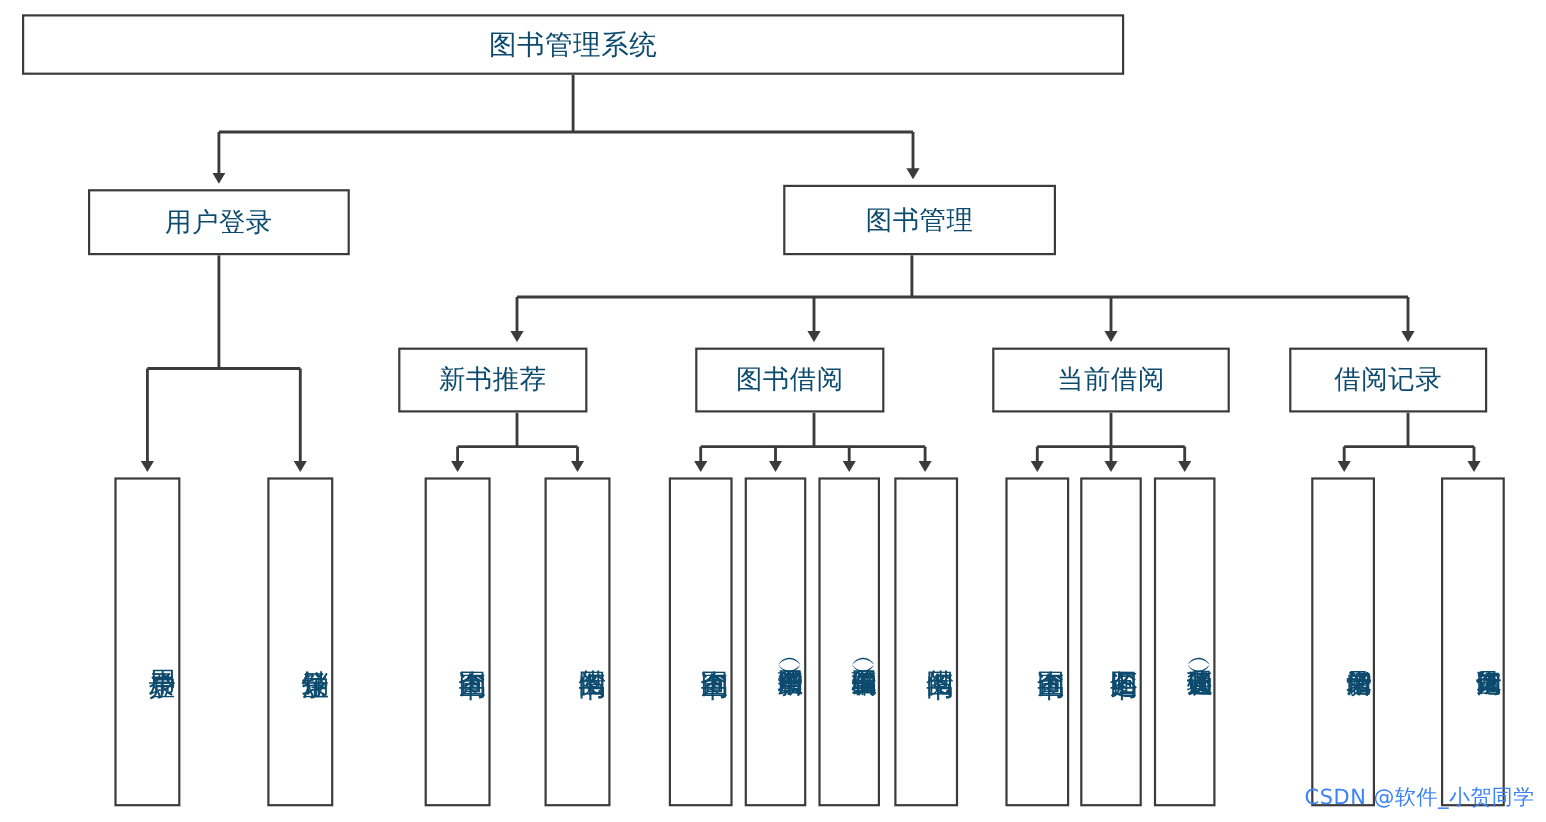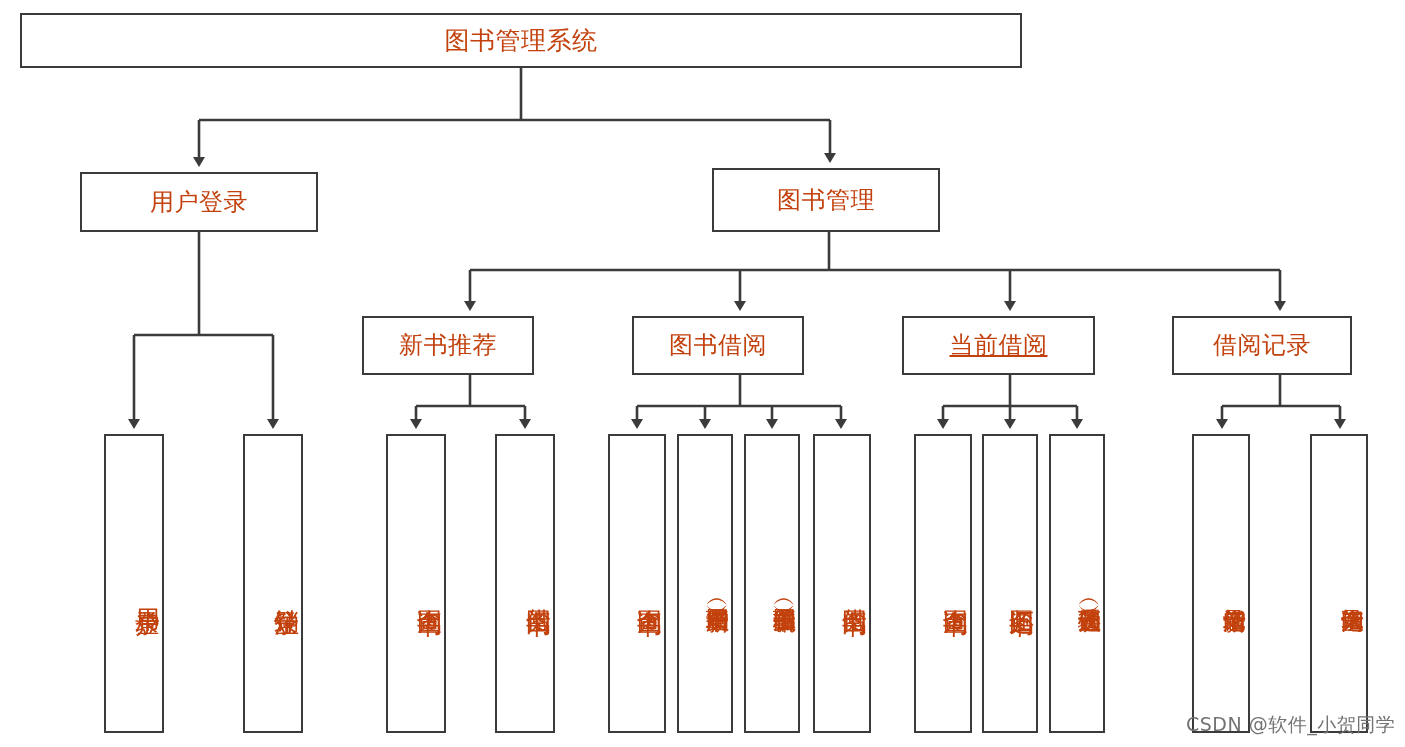--- a/index.html
+++ b/index.html
@@ -27,21 +27,21 @@
   }
   .node {
     position: absolute;
     box-sizing: border-box;
     border: 2.5px solid #3b3b3b;
     background: #ffffff;
     display: flex;
     align-items: center;
     justify-content: center;
     text-align: center;
-    color: #c2410c;
+    color: #0c4a6e;
   }
   .node.horiz {
     font-size: 24px;
     letter-spacing: 0.5px;
     line-height: 1.1;
   }
   .node.root {
     font-size: 25px;
   }
   .node.vert {
@@ -61,21 +61,21 @@
   }
   .node.vert.tight .vlabel {
     font-size: 23px;
     letter-spacing: 0px;
   }
   .watermark {
     position: absolute;
     left: 1186px;
     top: 712px;
     font-size: 19px;
-    color: #737373;
+    color: #3b82f6;
     white-space: nowrap;
     letter-spacing: 0.5px;
   }
 </style>
 </head>
 <body>
 
 <div id="canvas">
 
   <svg id="edges" viewBox="0 0 1405 747" xmlns="http://www.w3.org/2000/svg">
@@ -128,31 +128,31 @@
     </g>
   </svg>
 
   <div class="node horiz root" style="left:20px; top:13px; width:1002px; height:55px;">
     <span>图书管理系统</span>
   </div>
 
   <div class="node horiz" style="left:80px; top:172px; width:238px; height:60px;">
     <span>用户登录</span>
   </div>
-  <div class="node horiz" style="left:712px; top:168px; width:228px; height:64px;">
+  <div class="node horiz" style="left:712px; top:168px; width:248px; height:64px;">
     <span>图书管理</span>
   </div>
 
   <div class="node horiz" style="left:362px; top:316px; width:172px; height:59px;">
     <span>新书推荐</span>
   </div>
   <div class="node horiz" style="left:632px; top:316px; width:172px; height:59px;">
     <span>图书借阅</span>
   </div>
-  <div class="node horiz" style="left:902px; top:316px; width:193px; height:59px;text-decoration:underline;">
+  <div class="node horiz" style="left:902px; top:316px; width:216px; height:59px;">
     <span>当前借阅</span>
   </div>
   <div class="node horiz" style="left:1172px; top:316px; width:180px; height:59px;">
     <span>借阅记录</span>
   </div>
 
   <div class="node vert" style="left:104px; top:434px; width:60px; height:299px;">
     <span class="vlabel">用户登录</span>
   </div>
   <div class="node vert" style="left:243px; top:434px; width:60px; height:299px;">

